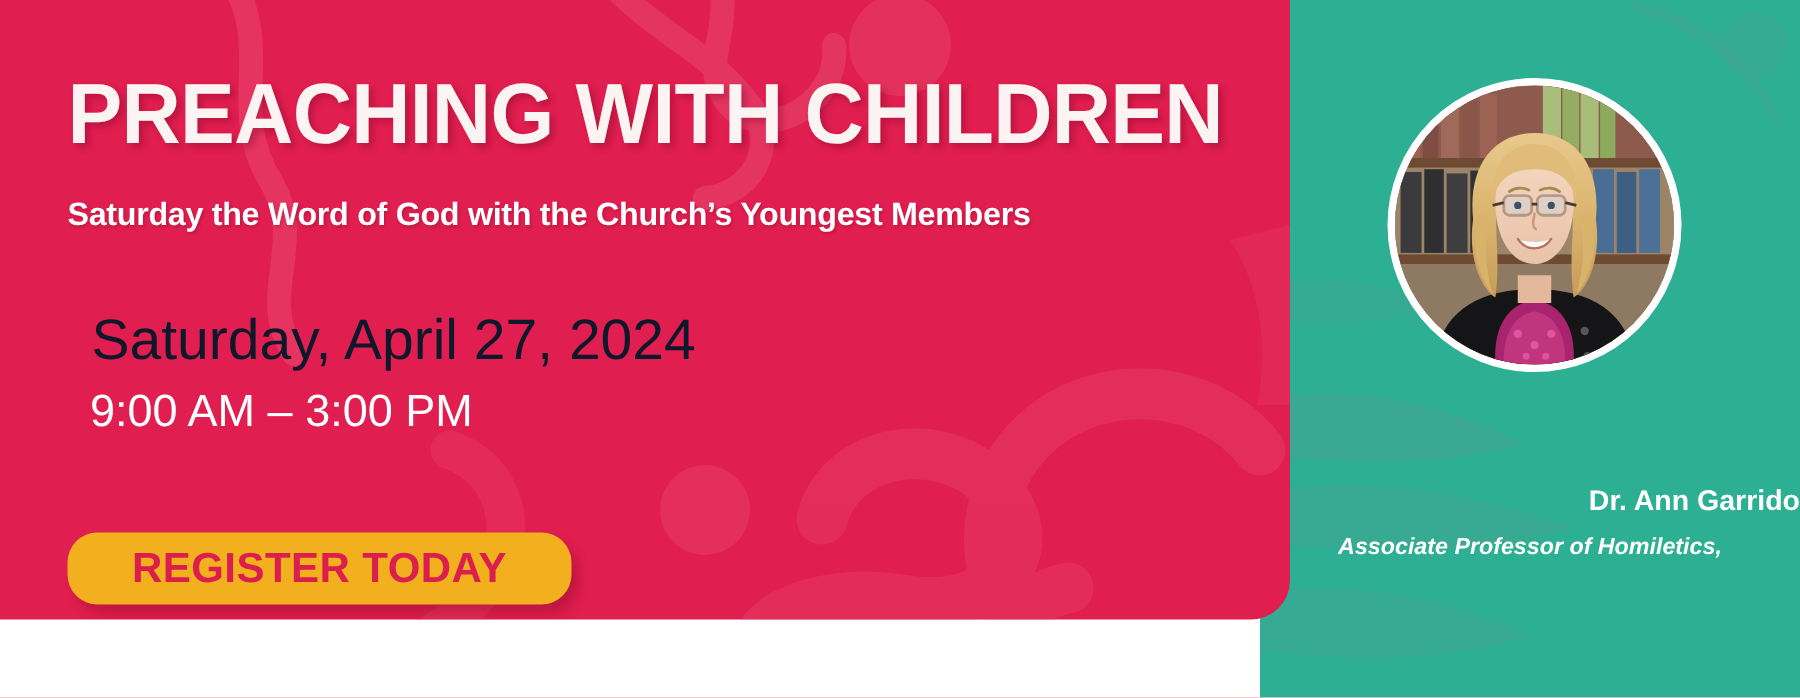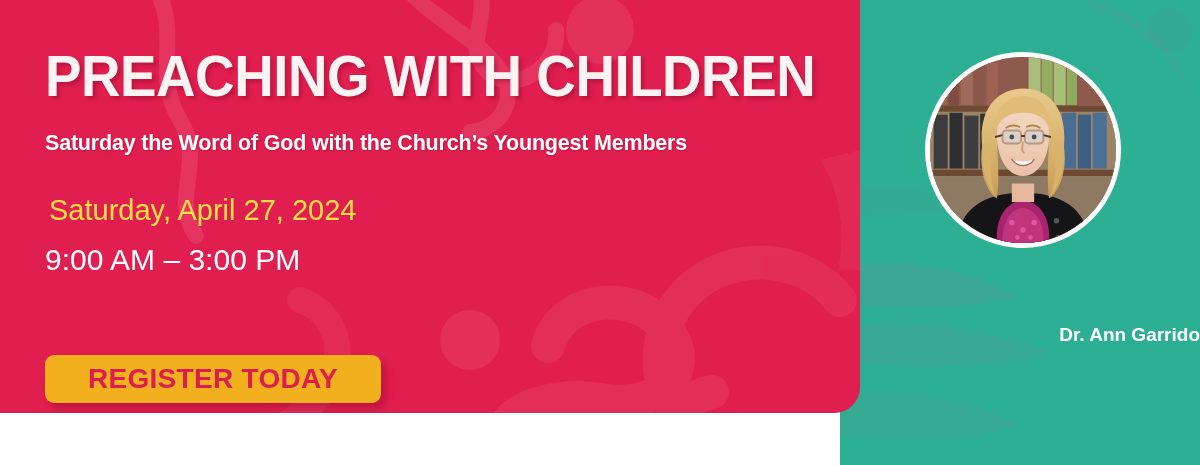--- a/index.html
+++ b/index.html
@@ -86,32 +86,32 @@
     font-weight: bold;
     color: #FFFFFF;
     letter-spacing: -0.2px;
     text-shadow: 1px 1px 2px rgba(120, 6, 35, 0.28);
     white-space: nowrap;
   }
   .event-date {
     position: absolute;
     left: 0;
     top: 192px;
-    margin: 4px;
-    font-size: 29px;
+    margin: 16px;
+    font-size: 38px;
     line-height: 1;
     font-weight: normal;
-    color: #fde047;
+    color: #0f172a;
     white-space: nowrap;
   }
   .event-time {
     position: absolute;
     left: 0;
     top: 245px;
-    margin: 0;
+    margin: 15px;
     font-size: 30px;
     line-height: 1;
     font-weight: normal;
     color: #FFFFFF;
     white-space: nowrap;
   }
   .event-venue {
     position: absolute;
     left: 0;
     top: 294px;
@@ -125,21 +125,21 @@
 
   
   .register-button {
     position: absolute;
     left: 0;
     top: 355px;
     width: 336px;
     height: 48px;
     background: #F2B01E;
     border: none;
-    border-radius: 9px;
+    border-radius: 20px;
     color: #DC1E4E;
     font-family: "Liberation Sans", sans-serif;
     font-size: 28px;
     font-weight: bold;
     letter-spacing: 0.3px;
     cursor: pointer;
     box-shadow: 5px 6px 7px rgba(120, 6, 35, 0.30);
     padding: 0;
     display: flex;
     align-items: center;
@@ -284,21 +284,21 @@
         <path d="M88,110 C94,118 106,118 112,110 C106,113 94,113 88,110 Z" fill="#FFFFFF"></path>
         <path d="M88,110 C94,119 106,119 112,110" stroke="#B5705E" stroke-width="1.6" fill="none" stroke-linecap="round"></path>
 
         <path d="M60,92 C54,112 58,134 70,150 C64,128 64,110 68,94 Z" fill="#D9B36C"></path>
         <path d="M140,92 C146,112 142,134 130,150 C136,128 136,110 132,94 Z" fill="#D9B36C"></path>
       </svg>
     </div>
 
     <p class="speaker-name">Dr. Ann Garrido</p>
     <div class="speaker-role">
-      <br>
+      <span>Associate Professor of Homiletics,</span><br>
     </div>
   </div>
 
   <div class="crimson-panel">
     <svg class="crimson-doodles" viewBox="0 0 860 465" preserveAspectRatio="none">
       <g fill="none" stroke="#E8426B" stroke-width="16" stroke-linecap="round" opacity="0.62">
         <path d="M470,-30 C500,10 460,40 486,70 C510,96 560,70 556,30"></path>
         <path d="M400,-20 C430,20 470,30 500,70 C520,98 500,130 470,132"></path>
         <path d="M150,-20 C186,30 150,70 180,120 C206,162 170,196 196,236"></path>
       </g>

